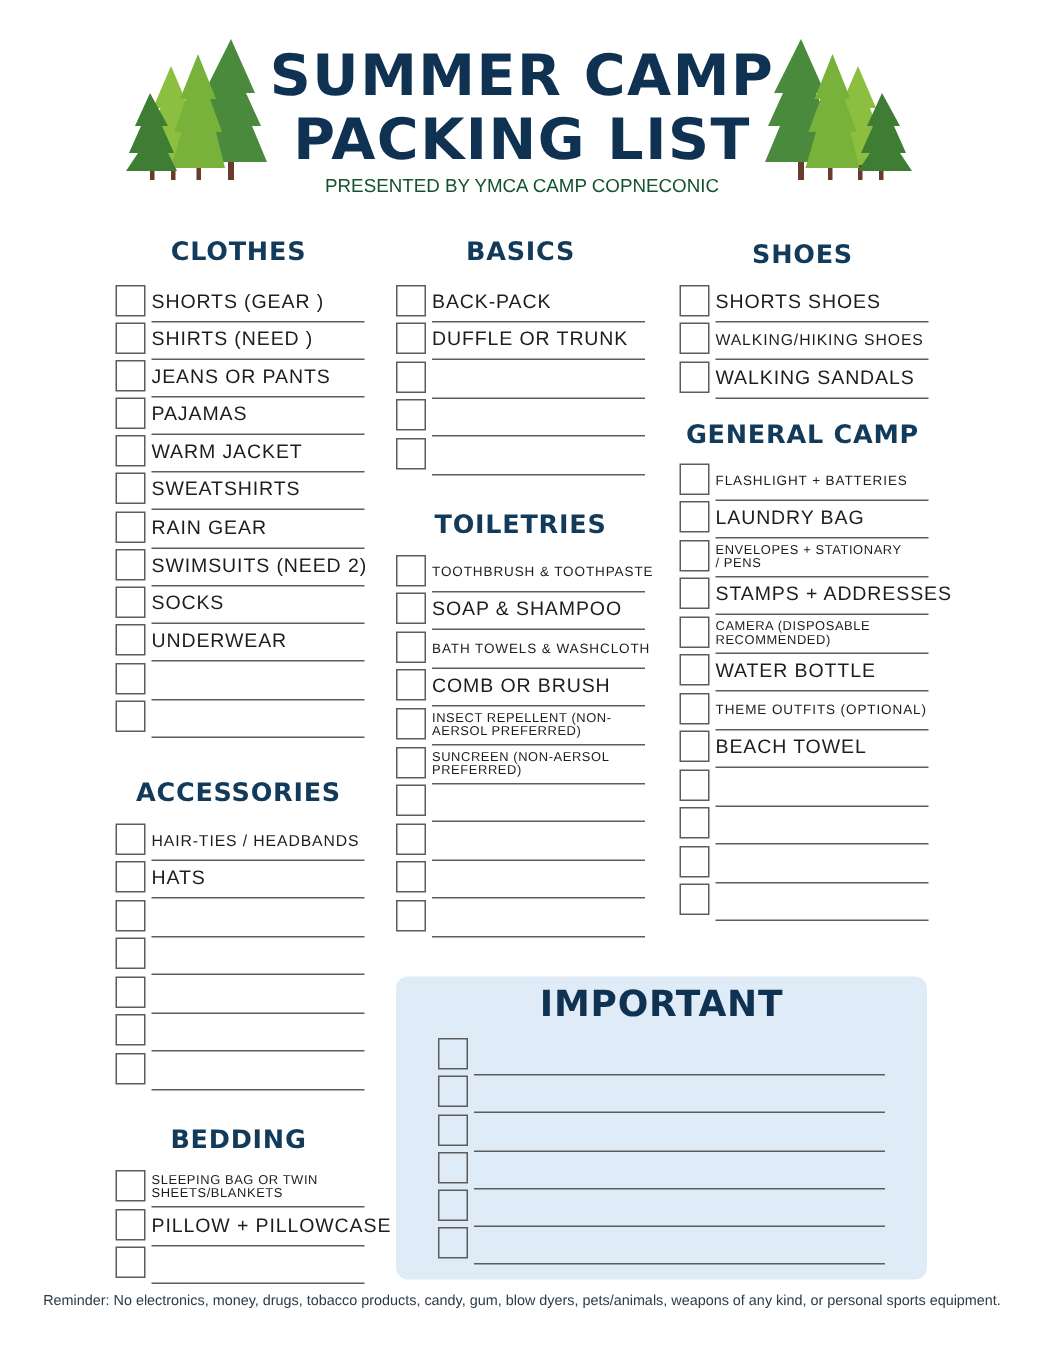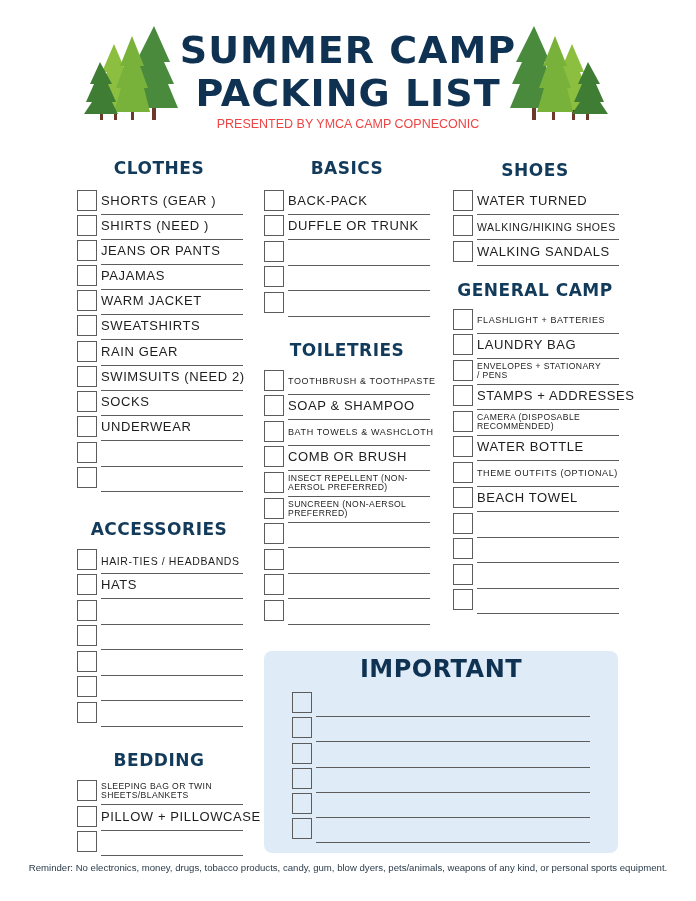--- a/index.html
+++ b/index.html
@@ -3,21 +3,21 @@
 <meta charset="utf-8">
 <style>
   * { box-sizing: border-box; margin: 0; padding: 0; }
   html, body { width: 696px; height: 901px; background: #ffffff; overflow: hidden; }
   body { position: relative; font-family: "Liberation Sans", sans-serif; color: #1d1d1d; }
 
   .header { position: absolute; left: 0; top: 0; width: 696px; height: 150px; }
   .title { position: absolute; left: 0; width: 696px; text-align: center; font-family: "DejaVu Sans", sans-serif; font-weight: bold; color: #0f3152; letter-spacing: 1px; }
   .title.l1 { top: 28px; font-size: 38px; line-height: 44px; }
   .title.l2 { top: 71px; font-size: 38px; line-height: 44px; }
-  .subtitle { position: absolute; left: 0; width: 696px; text-align: center; font-size: 12.5px; color: #ef4444; line-height: 13px; }
+  .subtitle { position: absolute; left: 0; width: 696px; text-align: center; font-size: 12.5px; color: #14532d; line-height: 13px; }
   .subtitle.s1 { top: 118px; }
   .subtitle.s2 { top: 130px; }
   .trees { position: absolute; top: 22px; width: 100px; height: 104px; }
   .trees.left { left: 84px; }
   .trees.right { left: 510px; }
 
   .section-title { position: absolute; font-family: "DejaVu Sans", sans-serif; font-weight: bold; color: #123a5a; font-size: 17px; letter-spacing: 0.5px; text-align: center; }
 
   .list { position: absolute; }
   .row { position: absolute; left: 0; height: 25px; }
@@ -252,21 +252,21 @@
   <div class="row" style="top:230px;width:166px;">
       <div class="cb"></div>
       <div class="line" style="width:142px;"></div>
     </div>
 </div>
 
 <div class="section-title" style="left:452px;top:160px;width:166px;">SHOES</div>
 <div class="list" style="left:453px;top:190px;">
   <div class="row" style="top:0;width:166px;">
       <div class="cb"></div>
-      <div class="lbl big">WATER TURNED</div>
+      <div class="lbl big">SHORTS SHOES</div>
       <div class="line" style="width:142px;"></div>
     </div>
   <div class="row" style="top:25px;width:166px;">
       <div class="cb"></div>
       <div class="lbl mid">WALKING/HIKING SHOES</div>
       <div class="line" style="width:142px;"></div>
     </div>
   <div class="row" style="top:51px;width:166px;">
       <div class="cb"></div>
       <div class="lbl big">WALKING SANDALS</div>

